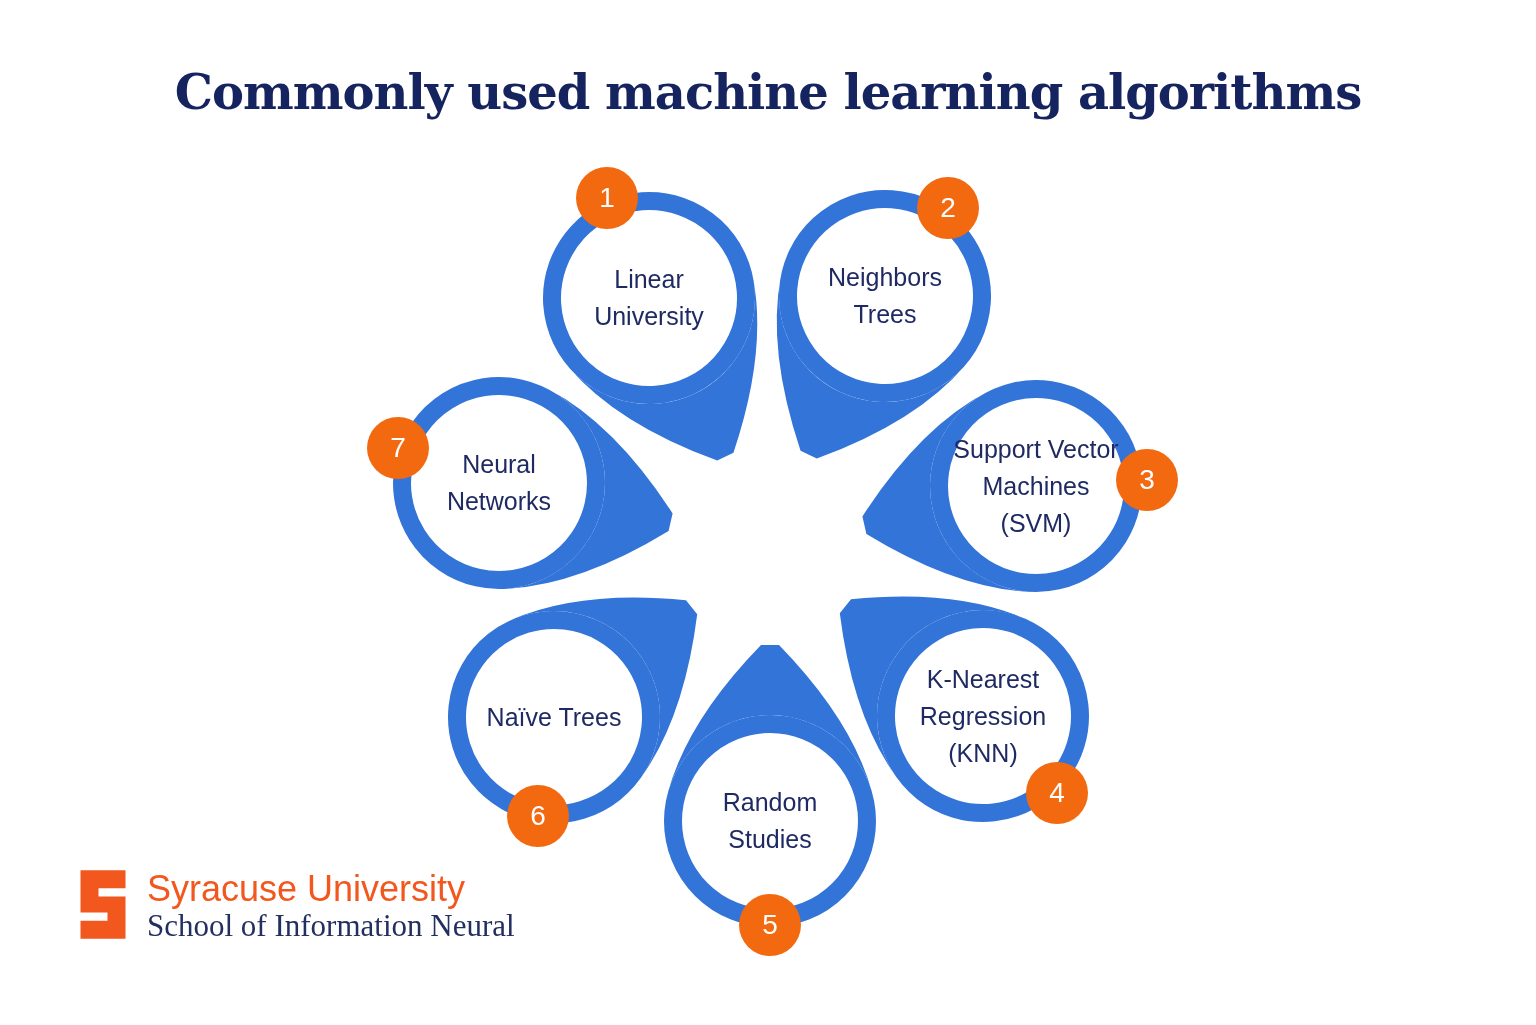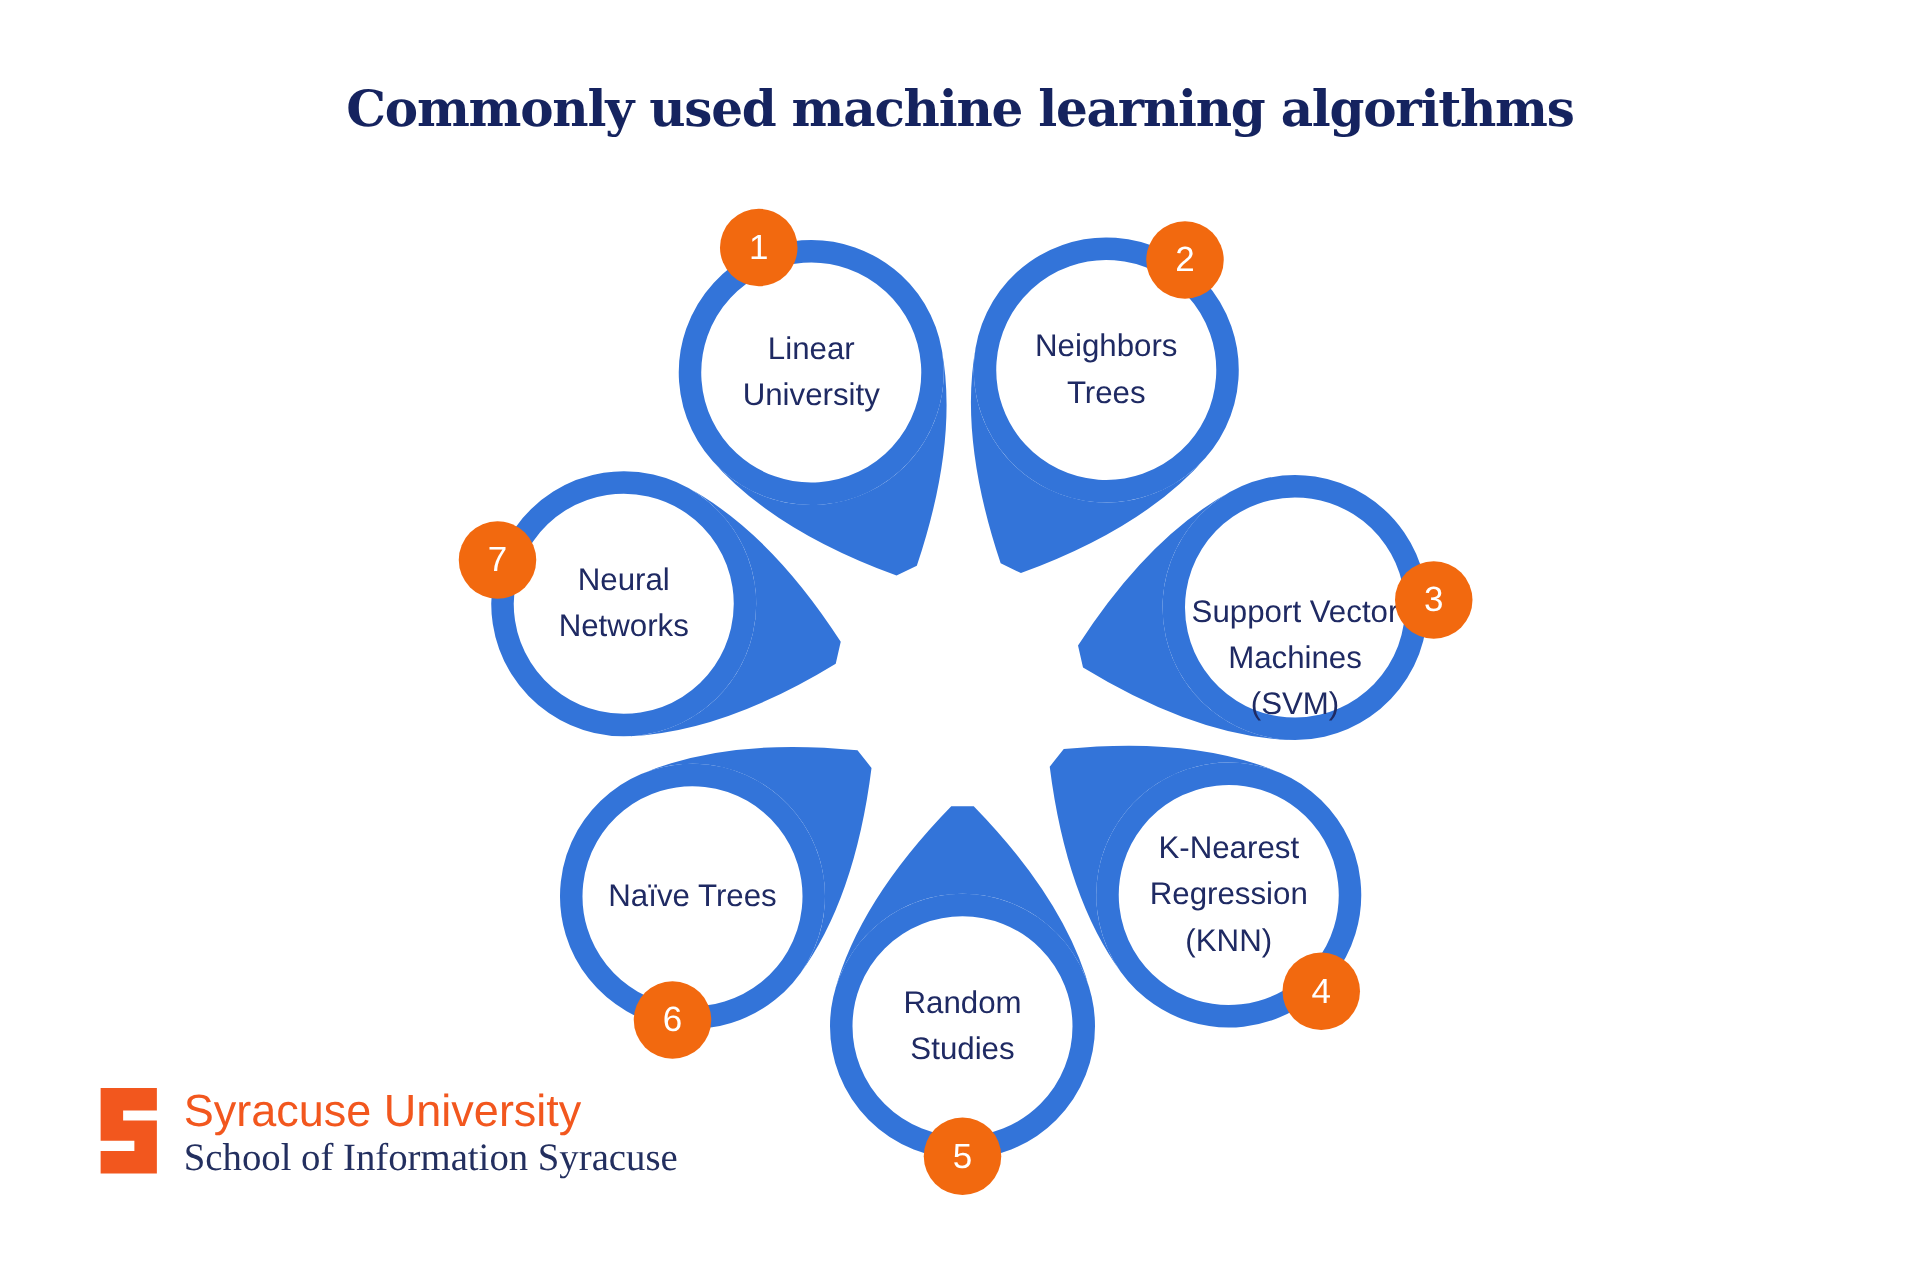--- a/index.html
+++ b/index.html
@@ -10,21 +10,21 @@
     overflow:hidden;
     font-family:"Liberation Sans",sans-serif;
   }
   .title{
     position:absolute;
     top:64px;left:0;width:100%;
     margin:0;
     text-align:center;
     font-family:"DejaVu Serif","Liberation Serif",serif;
     font-weight:700;
-    font-size:40px;
+    font-size:48px;
     letter-spacing:-1px;
     color:var(--title-navy,#15235F);
   }
   .pins{position:absolute;left:0;top:0;}
   .pin-tail{fill:var(--pin-blue,#3374D9);}
   .pin-ring{fill:#ffffff;stroke:var(--pin-blue,#3374D9);stroke-width:18px;}
   .pin-label{
     position:absolute;
     width:250px;
     transform:translate(-50%,-50%);
@@ -102,21 +102,21 @@
       </g>
     </svg>
 
   <div id="overlay">
       <div class="pin-label" style="left: 649px; top: 298px;">Linear
 University</div>
       <div class="badge" style="left: 607px; top: 198px;">1</div>
       <div class="pin-label" style="left: 885px; top: 296px;">Neighbors
 Trees</div>
       <div class="badge" style="left: 948px; top: 208px;">2</div>
-      <div class="pin-label" style="left: 1036px; top: 486px; margin-top: 41px;">Support Vector
+      <div class="pin-label" style="left: 1036px; top: 486px;">Support Vector
 Machines
 (SVM)</div>
       <div class="badge" style="left: 1147px; top: 480px;">3</div>
       <div class="pin-label" style="left: 983px; top: 716px;">K-Nearest
 Regression
 (KNN)</div>
       <div class="badge" style="left: 1057px; top: 793px;">4</div>
       <div class="pin-label" style="left: 770px; top: 821px;">Random
 Studies</div>
       <div class="badge" style="left: 770px; top: 925px;">5</div>
@@ -126,17 +126,17 @@
 Networks</div>
       <div class="badge" style="left: 398px; top: 448px;">7</div>
     </div>
 
   <div class="footer">
     <svg class="block-s" width="54" height="73" viewBox="0 0 60 80">
       <path d="M5 2 H55 V22 H25 V31 H55 V78 H5 V58 H35 V49 H5 Z"></path>
     </svg>
     <div class="logo-text">
       <div class="org">Syracuse University</div>
-      <div class="dept">School of Information Syracuse</div>
+      <div class="dept">School of Information Neural</div>
     </div>
   </div>
 
 </div>
 
 </body></html>

